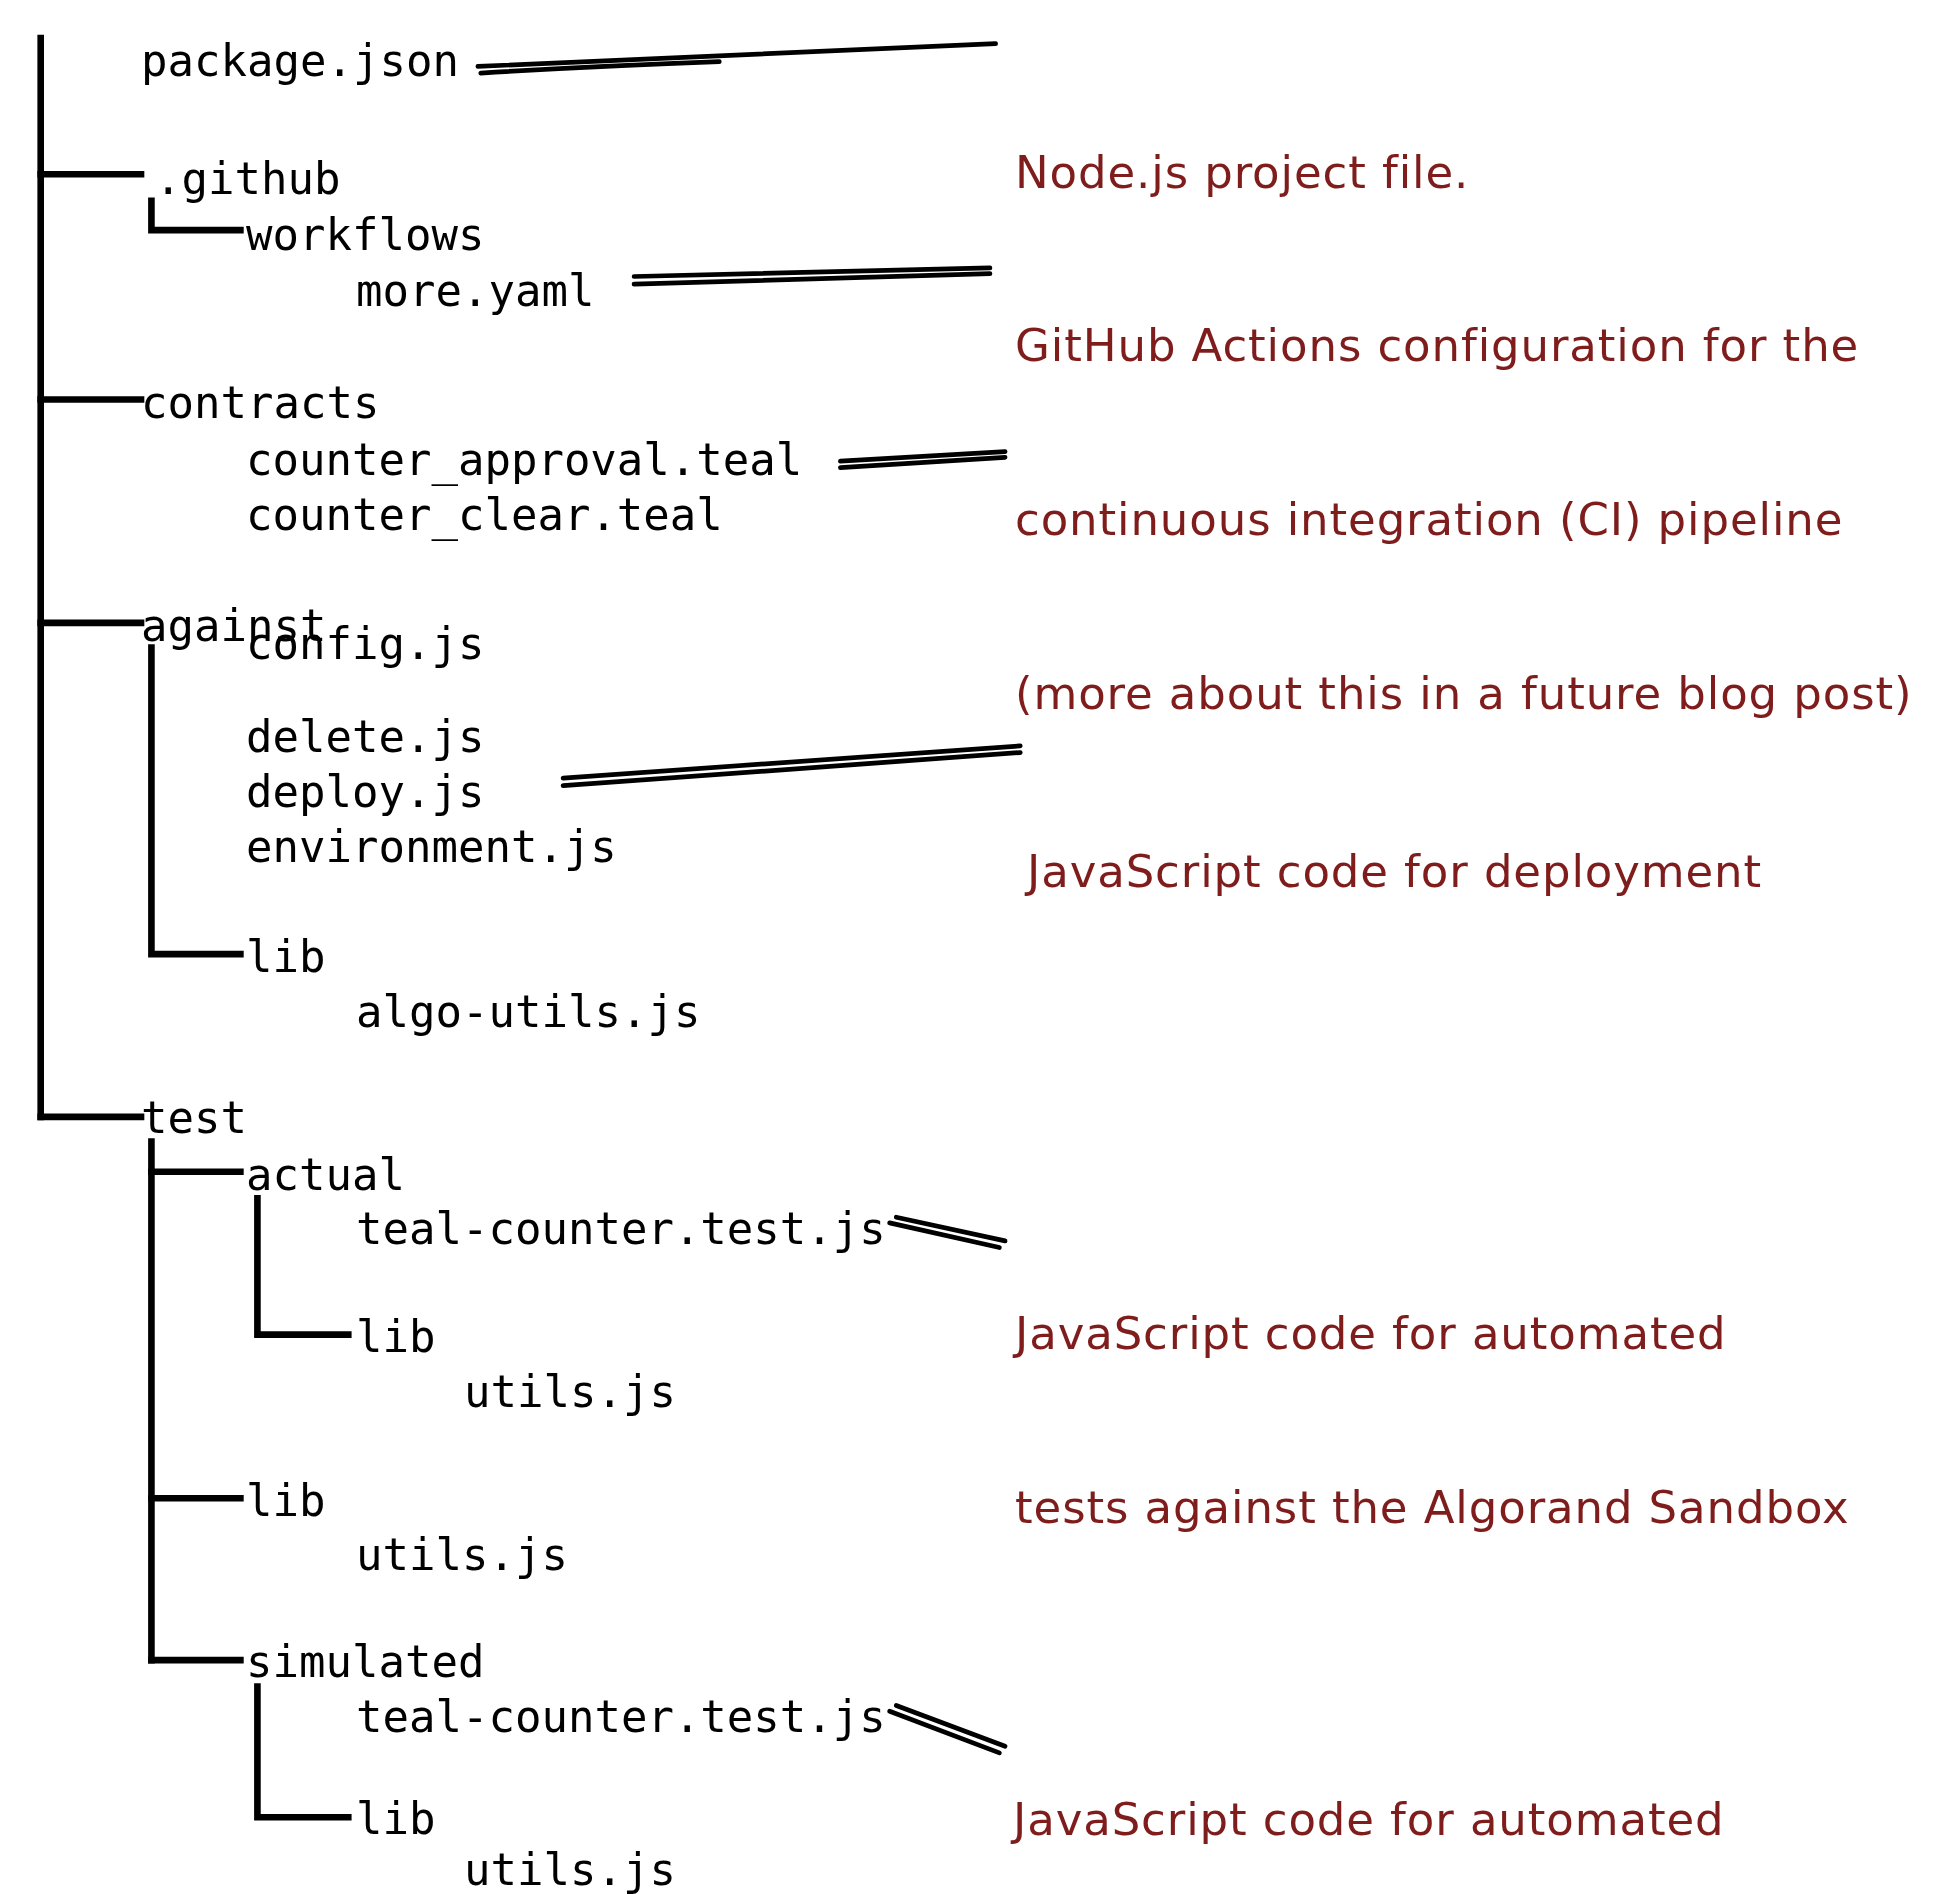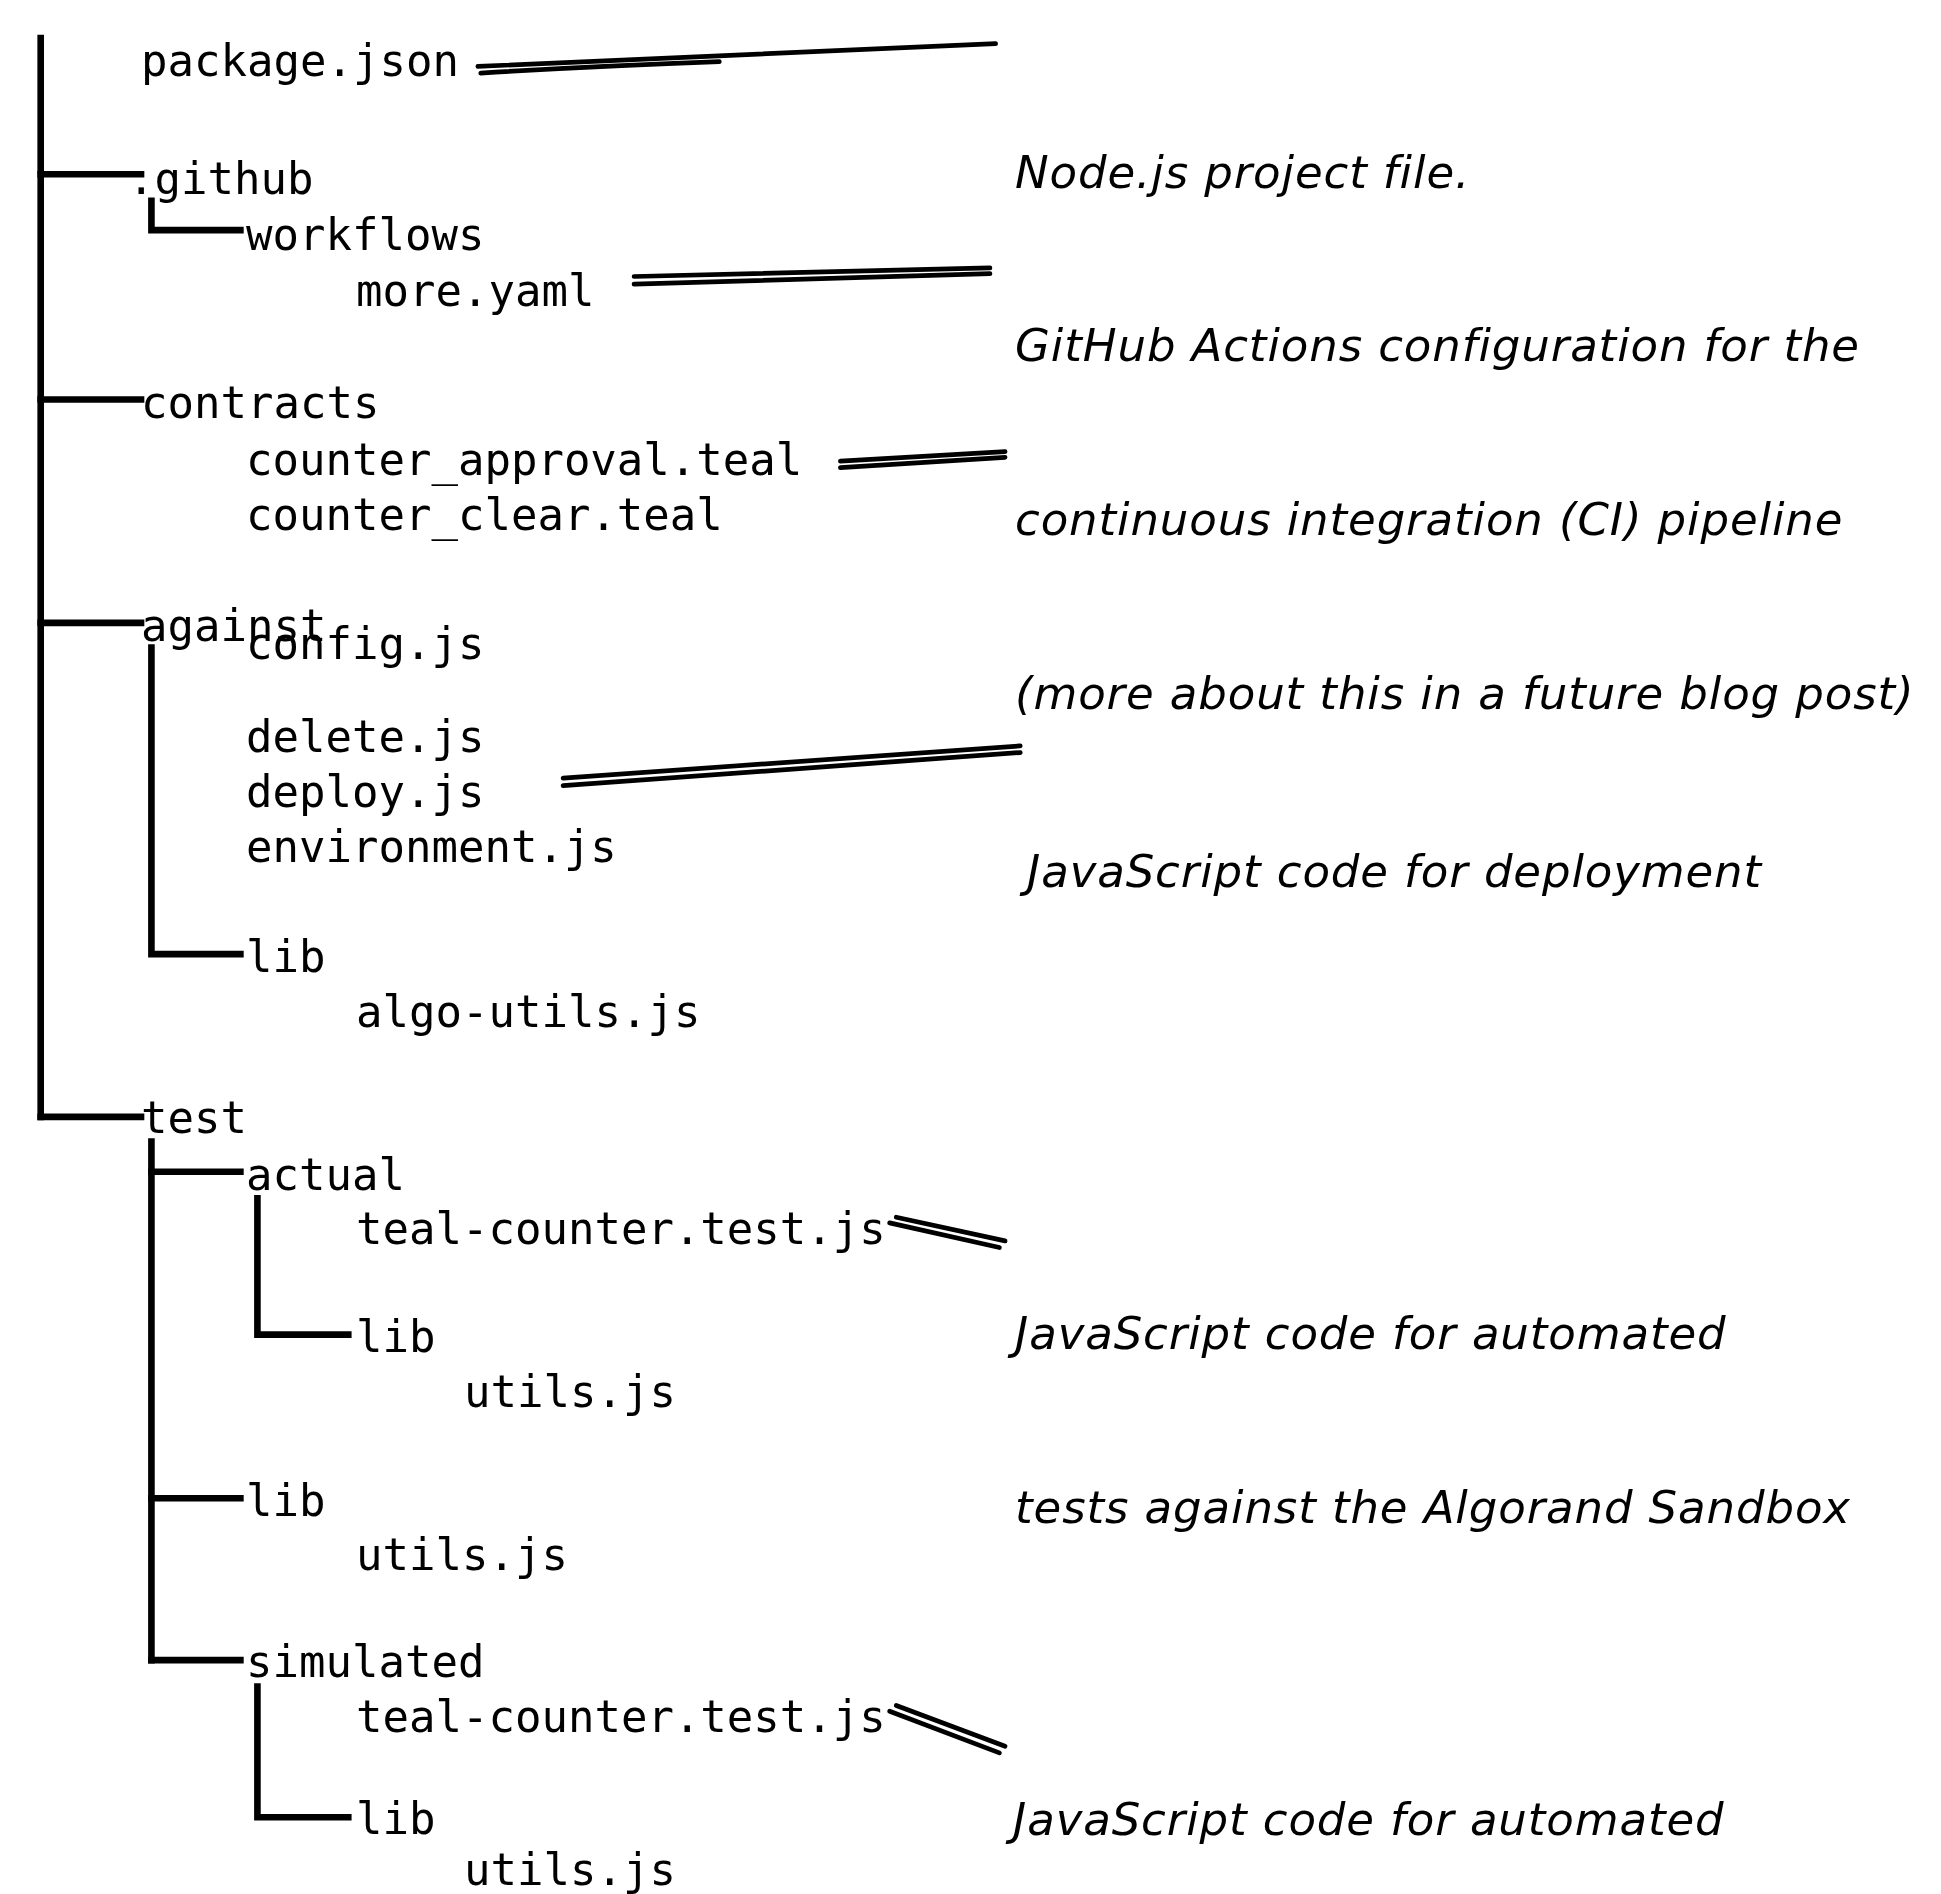--- a/index.html
+++ b/index.html
@@ -27,24 +27,23 @@
     position: absolute;
     font-family: "DejaVu Sans Mono", monospace;
     font-size: 44px;
     line-height: 55px;
     color: #000000;
     white-space: pre;
   }
   .annotation {
     position: absolute;
     font-family: "DejaVu Sans", sans-serif;
-    font-style: italic;
     font-size: 45px;
     line-height: 58px;
-    color: #000000;
+    color: #7f1d1d;
     white-space: pre;
     letter-spacing: 0.9px;
   }
   .ann-line { white-space: pre; }
 </style>
 </head>
 <body>
 
 <div id="canvas">
 
@@ -90,21 +89,21 @@
 
       <path d="M940 1292 L1056 1318"></path>
       <path d="M947 1286 L1062 1311"></path>
 
       <path d="M940 1808 L1056 1852"></path>
       <path d="M947 1802 L1062 1845"></path>
     </g>
   </svg>
 
   <div class="tree-item" style="left:141px; top:33px">package.json</div>
-  <div class="tree-item" style="left:128px; top:151px">.github</div>
+  <div class="tree-item" style="left:155px; top:151px">.github</div>
   <div class="tree-item" style="left:246px; top:207px">workflows</div>
   <div class="tree-item" style="left:356px; top:263px">more.yaml</div>
   <div class="tree-item" style="left:141px; top:375px">contracts</div>
   <div class="tree-item" style="left:246px; top:432px">counter_approval.teal</div>
   <div class="tree-item" style="left:246px; top:487px">counter_clear.teal</div>
   <div class="tree-item" style="left:141px; top:598px">against</div>
   <div class="tree-item" style="left:246px; top:616px">config.js</div>
   <div class="tree-item" style="left:246px; top:709px">delete.js</div>
   <div class="tree-item" style="left:246px; top:764px">deploy.js</div>
   <div class="tree-item" style="left:246px; top:819px">environment.js</div>

